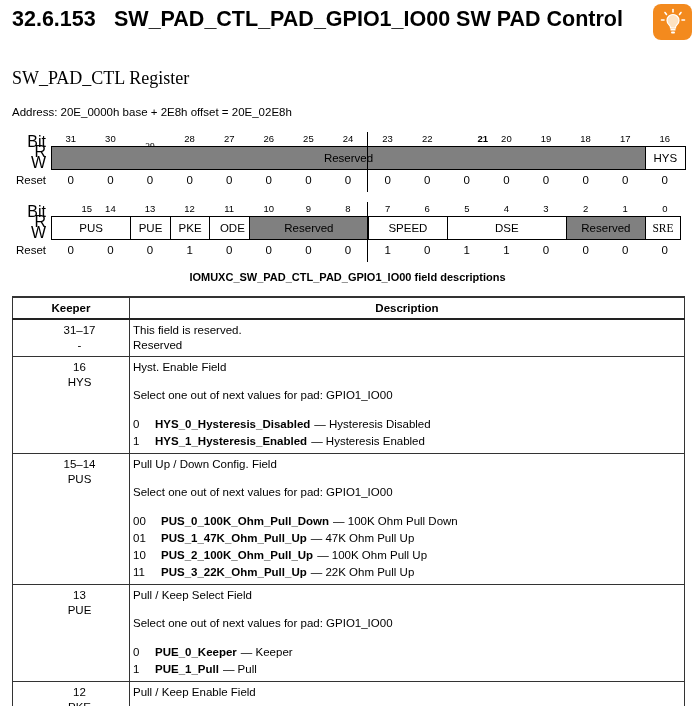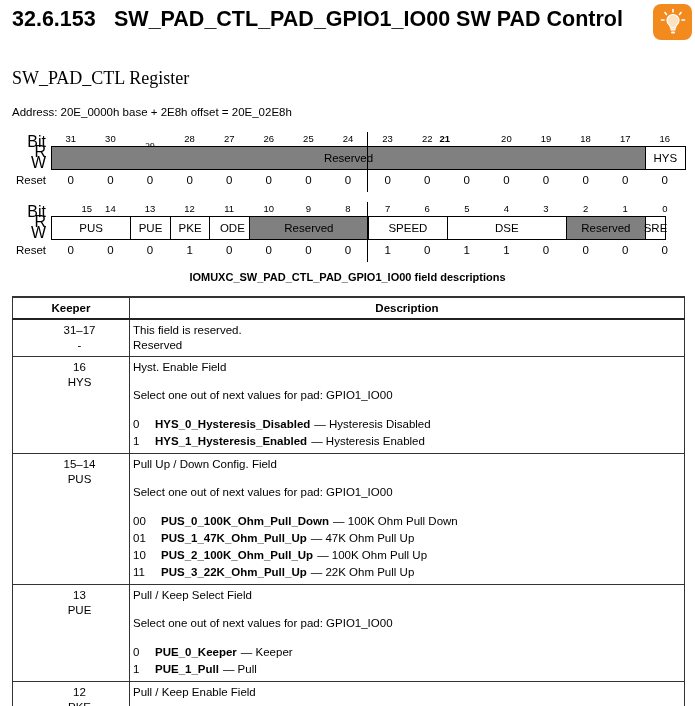--- a/index.html
+++ b/index.html
@@ -69,21 +69,21 @@
       <div class="abs bitnum" style="left: 51px; top: 133px;">31</div>
       <div class="abs bitnum" style="left: 90.6px; top: 133px;">30</div>
       <div class="abs bitnum" style="left: 130.2px; top: 142px; font-family: Liberation Serif, serif;">29</div>
       <div class="abs bitnum" style="left: 169.8px; top: 133px;">28</div>
       <div class="abs bitnum" style="left: 209.4px; top: 133px;">27</div>
       <div class="abs bitnum" style="left: 249px; top: 133px;">26</div>
       <div class="abs bitnum" style="left: 288.6px; top: 133px;">25</div>
       <div class="abs bitnum" style="left: 328.2px; top: 133px;">24</div>
       <div class="abs bitnum" style="left: 367.8px; top: 133px;">23</div>
       <div class="abs bitnum" style="left: 407.4px; top: 133px;">22</div>
-      <div class="abs bitnum" style="left: 425px; top: 133px; font-weight: bold;">21</div>
+      <div class="abs bitnum" style="left: 463px; top: 133px; font-weight: bold;">21</div>
       <div class="abs bitnum" style="left: 486.6px; top: 133px;">20</div>
       <div class="abs bitnum" style="left: 526.2px; top: 133px;">19</div>
       <div class="abs bitnum" style="left: 565.8px; top: 133px;">18</div>
       <div class="abs bitnum" style="left: 605.4px; top: 133px;">17</div>
       <div class="abs bitnum" style="left: 645px; top: 133px;">16</div>
     </div>
   <div id="upper-fields">
       <div class="abs cell res" style="left: 51px; width: 595px; top: 146px;">Reserved</div>
       <div class="abs cell wf" style="left: 645px; width: 40.6px; top: 146px;">HYS</div>
     </div>
@@ -135,21 +135,21 @@
     </div>
   <div id="lower-fields">
       <div class="abs cell wf" style="left: 51px; width: 80.2px; top: 216px;">PUS</div>
       <div class="abs cell wf" style="left: 130.2px; width: 40.6px; top: 216px;">PUE</div>
       <div class="abs cell wf" style="left: 169.8px; width: 40.6px; top: 216px;">PKE</div>
       <div class="abs cell wf" style="left: 209.4px; width: 46px; top: 216px; text-align: center;">ODE</div>
       <div class="abs cell res" style="left: 249px; width: 119.8px; top: 216px;">Reserved</div>
       <div class="abs cell wf" style="left: 367.8px; width: 80.2px; top: 216px;">SPEED</div>
       <div class="abs cell wf" style="left: 447px; width: 119.8px; top: 216px;">DSE</div>
       <div class="abs cell res" style="left: 565.8px; width: 80.2px; top: 216px;">Reserved</div>
-      <div class="abs cell wf" style="left: 645px; width: 21px; top: 216px;">SRE</div>
+      <div class="abs cell wf" style="left: 645px; width: 36px; top: 216px; font-family: Liberation Serif, serif;">SRE</div>
     </div>
   <div id="lower-reset">
       <div class="abs resetv" style="left: 51px; top: 244px;">0</div>
       <div class="abs resetv" style="left: 90.6px; top: 244px;">0</div>
       <div class="abs resetv" style="left: 130.2px; top: 244px;">0</div>
       <div class="abs resetv" style="left: 169.8px; top: 244px;">1</div>
       <div class="abs resetv" style="left: 209.4px; top: 244px;">0</div>
       <div class="abs resetv" style="left: 249px; top: 244px;">0</div>
       <div class="abs resetv" style="left: 288.6px; top: 244px;">0</div>
       <div class="abs resetv" style="left: 328.2px; top: 244px;">0</div>

